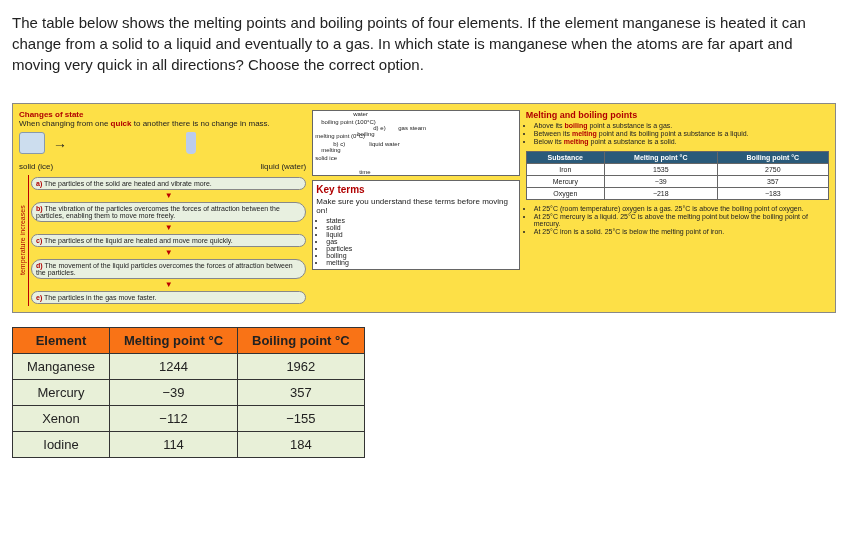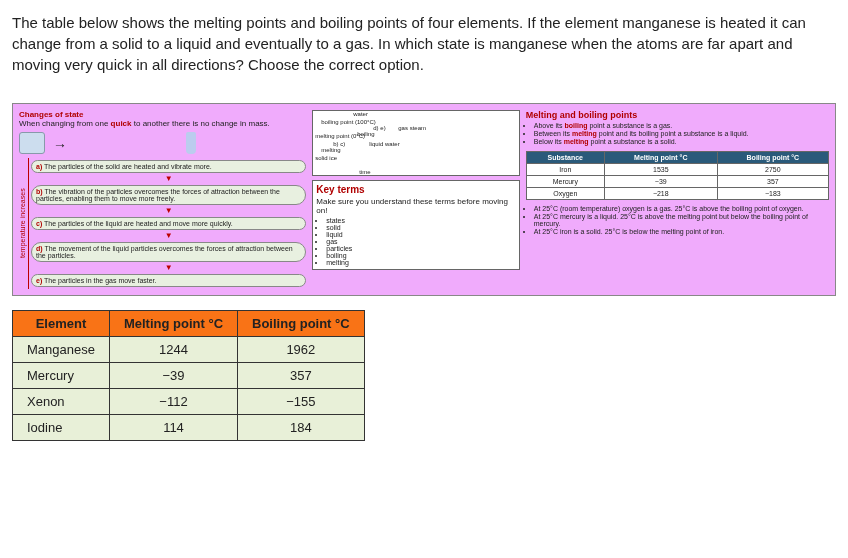--- a/index.html
+++ b/index.html
@@ -1,17 +1,17 @@
 <!DOCTYPE html>
 <html><head>
 <meta charset="utf-8">
 <style>
 body{margin:0;padding:12px;font-family:Arial,sans-serif;font-size:15px;color:#222;background:#fff;width:848px;box-sizing:border-box}
 .question{line-height:1.4;margin-bottom:28px}
-.info-box{border:1px solid #888;background:#f0abfc;padding:6px;display:flex;gap:6px;font-size:8px;margin-bottom:14px}
+.info-box{border:1px solid #888;background:#fde047;padding:6px;display:flex;gap:6px;font-size:8px;margin-bottom:14px}
 .col{display:flex;flex-direction:column}
 .col1{width:36%}
 .col2{width:26%}
 .col3{width:38%}
 .red{color:#b00000;font-weight:bold}
 .hdr{font-size:8px}
 .state-row{display:flex;align-items:center;gap:8px;margin:4px 0}
 .ice{width:24px;height:20px;background:#cde;border:1px solid #89a;border-radius:3px}
 .arrow{font-size:14px}
 .bottle{width:10px;height:22px;background:#bce;border-radius:2px 2px 4px 4px;margin:0 auto}
@@ -27,38 +27,42 @@
 .key li{font-size:7px}
 .mb-title{color:#b00000;font-weight:bold;font-size:9px}
 .mb-list{font-size:7px;margin:2px 0;padding-left:8px}
 .mb-list li{margin-bottom:1px}
 .mb-table{border-collapse:collapse;width:100%;font-size:7px;margin:3px 0}
 .mb-table th{background:#2a5a7a;color:#fff;padding:2px;border:1px solid #666}
 .mb-table td{background:#fff;padding:2px;border:1px solid #666;text-align:center}
 .data-table{border-collapse:collapse;font-size:13px}
 .data-table th{background:#f97316;border:1px solid #333;padding:5px 14px;font-weight:bold;text-align:center}
 .data-table td{background:#e8f0d8;border:1px solid #333;padding:5px 14px;text-align:center}
-.data-table td:first-child{text-align:left}
+.data-table td:first-child{text-align:center}
 .ar-down{text-align:center;color:#b00;font-size:8px;line-height:1}
 </style>
 </head>
 <body>
 
 <div class="question">The table below shows the melting points and boiling points of four elements. If the element manganese is heated it can change from a solid to a liquid and eventually to a gas. In which state is manganese when the atoms are far apart and moving very quick in all directions? Choose the correct option.</div>
 
 <div class="info-box">
   <div class="col col1">
     <div class="hdr">
       <span class="red">Changes of state</span><br>
       <span>When changing from one </span><span class="red">quick</span><span> to another there is no change in mass.</span>
     </div>
     <div class="state-row">
       <div class="ice"></div>
       <div class="arrow">→</div>
       <div class="bottle"></div>
+    </div>
+    <div class="state-row">
+      <span>solid (ice)</span>
+      <span style="margin-left:auto">liquid (water)</span>
     </div>
     <div class="col1-inner">
       <div class="temp-axis">temperature increases</div>
       <div style="flex:1">
         <div class="step"><span class="lbl">a)</span> <span>The particles of the solid are heated and vibrate more.</span></div>
         <div class="ar-down">▼</div>
         <div class="step"><span class="lbl">b)</span> <span>The vibration of the particles overcomes the forces of attraction between the particles, enabling them to move more freely.</span></div>
         <div class="ar-down">▼</div>
         <div class="step"><span class="lbl">c)</span> <span>The particles of the liquid are heated and move more quickly.</span></div>
         <div class="ar-down">▼</div>

